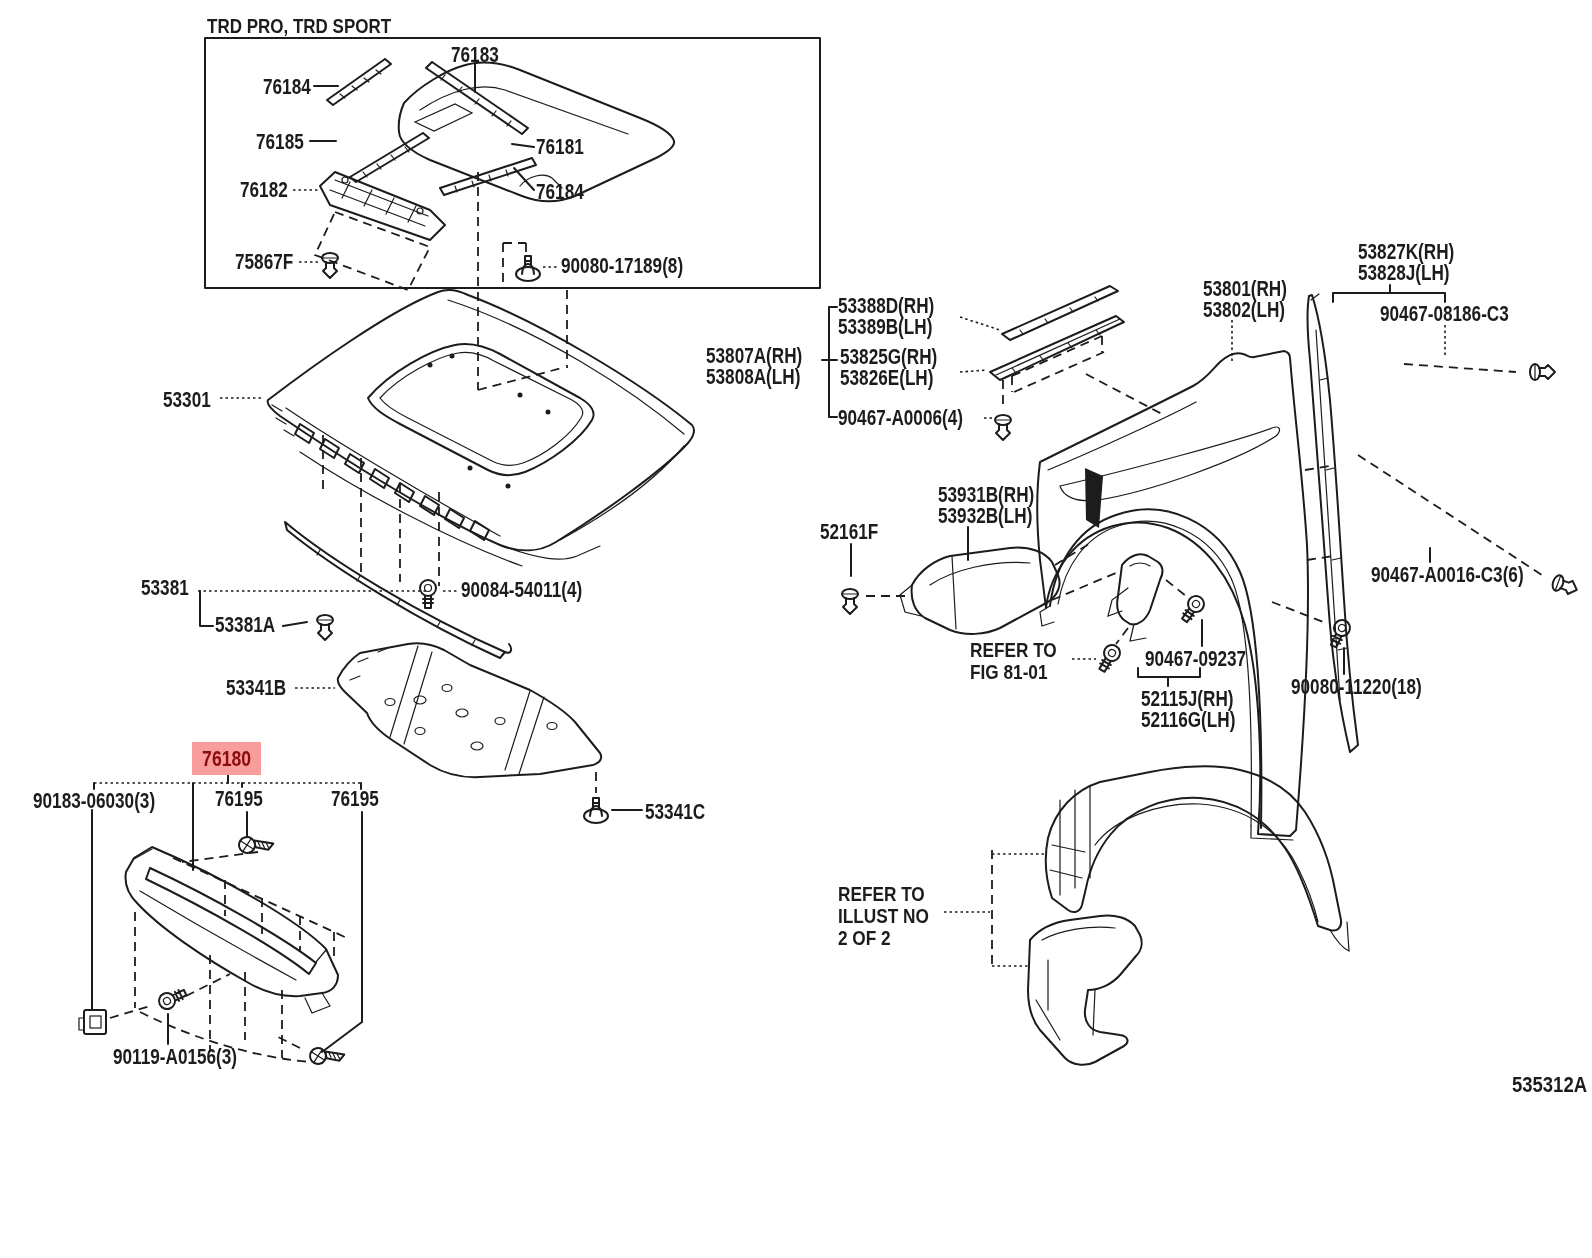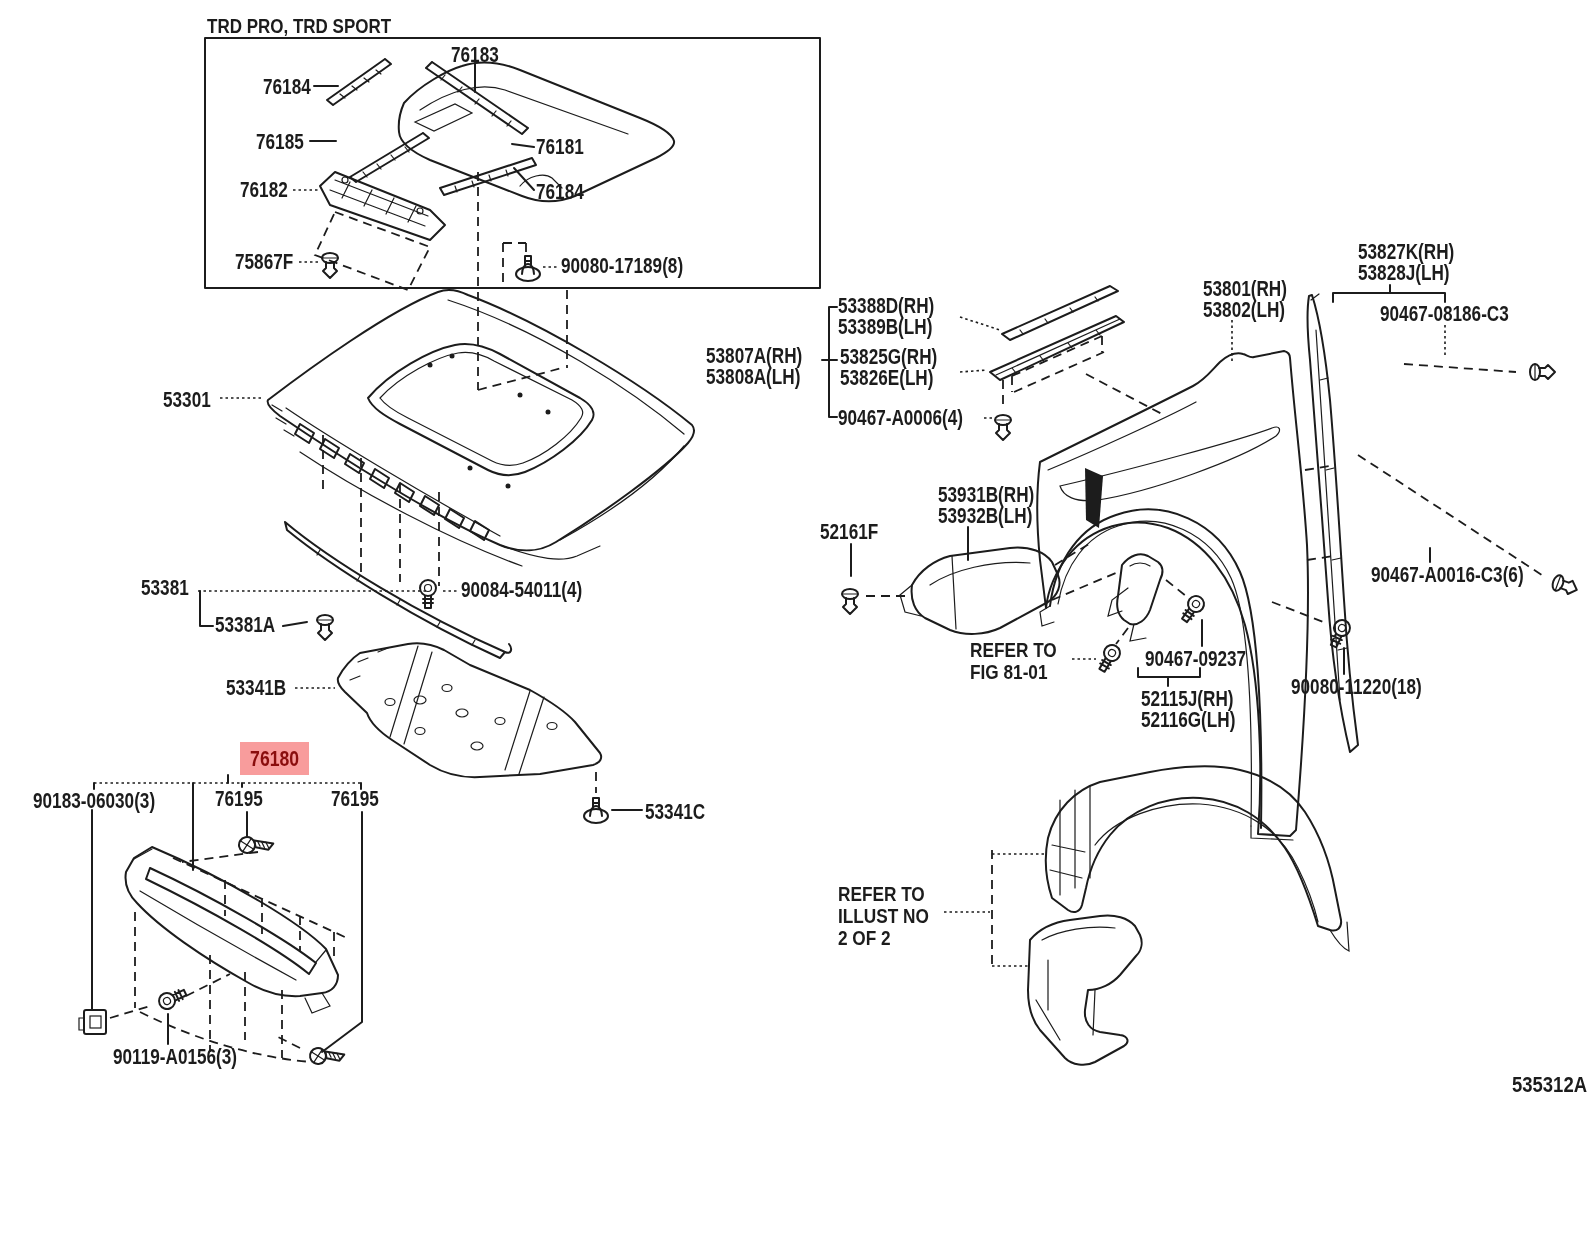--- a/index.html
+++ b/index.html
@@ -11,21 +11,21 @@
          font-family:"Liberation Sans",sans-serif;overflow:hidden;}
   #art{position:absolute;left:0;top:0;}
   #labels{position:absolute;left:0;top:0;width:100%;height:100%;text-align:right;}
   .lbl{position:absolute;font-family:"Liberation Sans",sans-serif;font-weight:bold;
        font-size:22px;line-height:1;color:var(--line);white-space:pre;
        transform:scaleX(.78);transform-origin:left top;letter-spacing:0px;}
   .lbl.title{font-size:20px;transform:scaleX(.85);}
   .lbl.note{font-size:21px;transform:scaleX(.82);}
   .lbl.code{font-size:22px;font-weight:bold;transform:scaleX(.84);}
   #hl{position:absolute;left:192px;top:742px;width:69px;height:33px;
-      background:var(--hl-bg);display:flex;align-items:center;justify-content:center;margin-left:48px;}
+      background:var(--hl-bg);display:flex;align-items:center;justify-content:center;}
   #hl span{font-weight:bold;font-size:22px;color:var(--hl-tx);
       transform:scaleX(.8);font-family:"Liberation Sans",sans-serif;}
   #footer{position:absolute;left:0;top:1096px;width:100%;height:162px;
       background:var(--foot-bg);border-top:2px solid #454545;box-sizing:border-box;
       display:flex;align-items:center;}
   #footer .ft{position:absolute;color:var(--foot-tx);font-size:63px;font-weight:normal;
       transform:scaleX(.88);transform-origin:left center;white-space:pre;
       font-family:"Liberation Sans",sans-serif;}
   #ft-left{left:300px;}
   #ft-right{left:1032px;}

